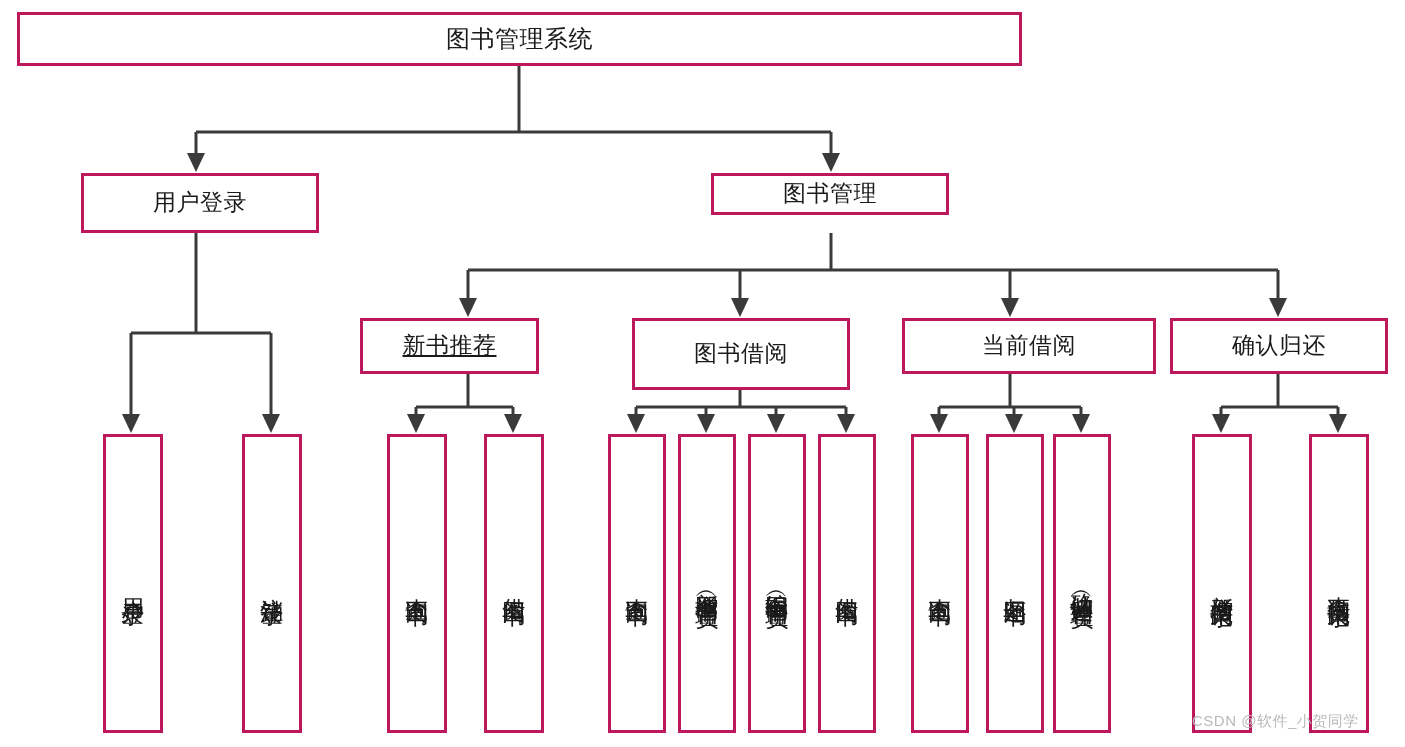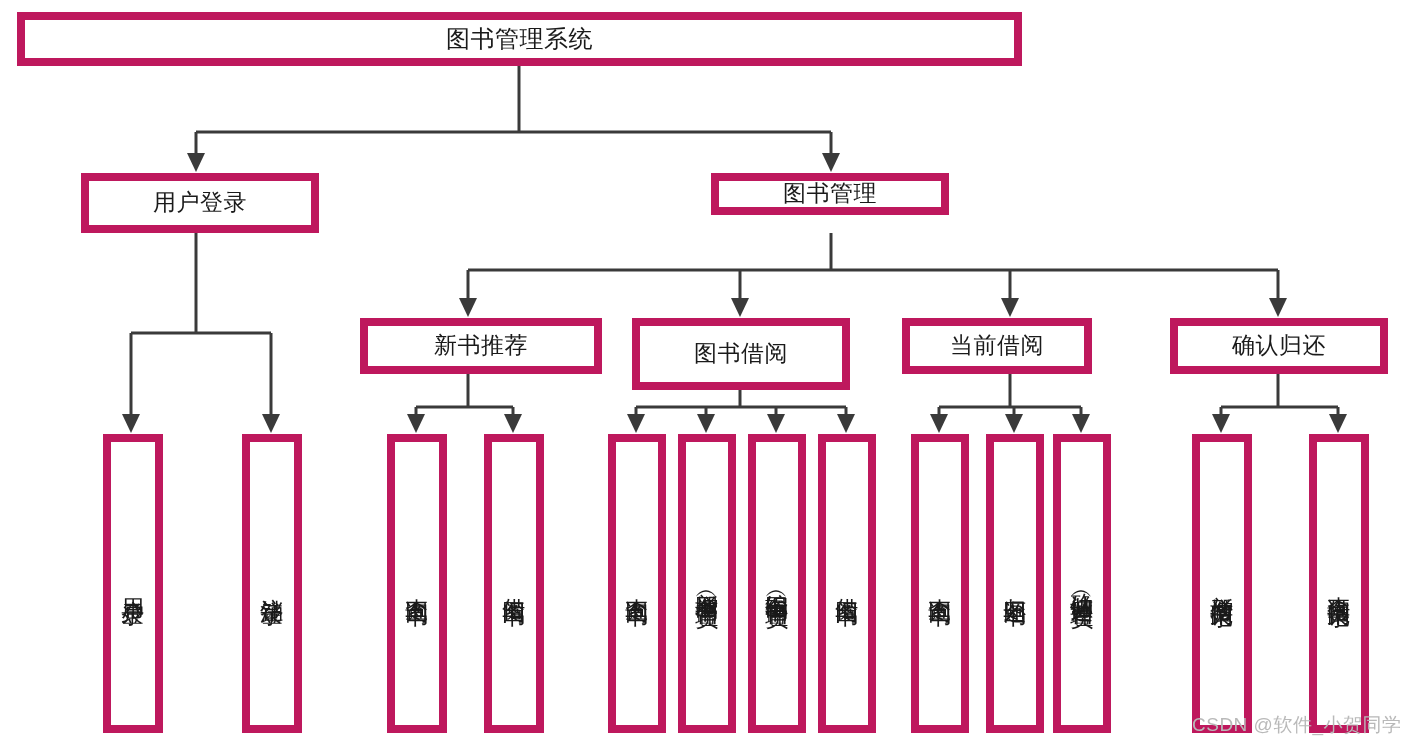--- a/index.html
+++ b/index.html
@@ -13,21 +13,21 @@
   #canvas {
     position: relative;
     width: 1405px;
     height: 747px;
     background: #ffffff;
     overflow: hidden;
   }
   .node {
     position: absolute;
     box-sizing: border-box;
-    border: 8px solid #be185d;
+    border: 3px solid #be185d;
     background: #ffffff;
     display: flex;
     align-items: center;
     justify-content: center;
     color: #1a1a1a;
   }
   .node.horiz {
     font-size: 23px;
     letter-spacing: 0.5px;
     line-height: 1.1;
@@ -51,21 +51,21 @@
   svg.links {
     position: absolute;
     left: 0;
     top: 0;
     width: 1405px;
     height: 747px;
     pointer-events: none;
   }
   .watermark {
     position: absolute;
-    font-size: 19px;
+    font-size: 15px;
     color: #b9b9b9;
     white-space: nowrap;
     letter-spacing: 0.5px;
   }
 </style>
 </head>
 <body>
 
 <div id="canvas">
   <svg class="links" viewBox="0 0 1405 747" id="links-svg">
@@ -125,27 +125,27 @@
   <div id="nodes-layer">
       <div class="node horiz root" style="left: 17px; top: 12px; width: 1005px; height: 54px;">
         <span class="lbl">图书管理系统</span>
       </div>
       <div class="node horiz" style="left: 81px; top: 173px; width: 238px; height: 60px;">
         <span class="lbl">用户登录</span>
       </div>
       <div class="node horiz" style="left: 711px; top: 173px; width: 238px; height: 42px;">
         <span class="lbl">图书管理</span>
       </div>
-      <div class="node horiz" style="left: 360px; top: 318px; width: 242px; height: 56px;">
+      <div class="node horiz" style="left: 360px; top: 318px; width: 179px; height: 56px; text-decoration: underline;">
         <span class="lbl">新书推荐</span>
       </div>
       <div class="node horiz" style="left: 632px; top: 318px; width: 218px; height: 72px;">
         <span class="lbl">图书借阅</span>
       </div>
-      <div class="node horiz" style="left: 902px; top: 318px; width: 190px; height: 56px;">
+      <div class="node horiz" style="left: 902px; top: 318px; width: 254px; height: 56px;">
         <span class="lbl">当前借阅</span>
       </div>
       <div class="node horiz" style="left: 1170px; top: 318px; width: 218px; height: 56px;">
         <span class="lbl">确认归还</span>
       </div>
       <div class="node vert" style="left: 103px; top: 434px; width: 60px; height: 299px;">
         <span class="lbl">用户登录</span>
       </div>
       <div class="node vert" style="left: 242px; top: 434px; width: 60px; height: 299px;">
         <span class="lbl">注销登录</span>

